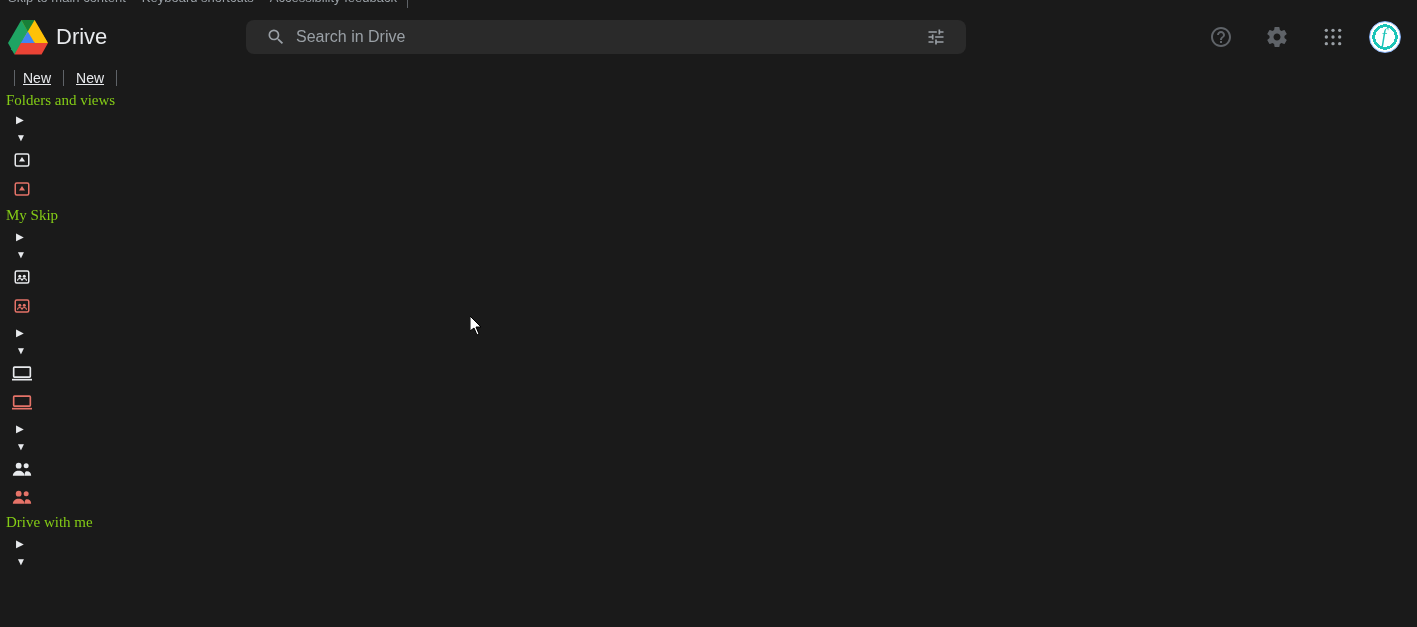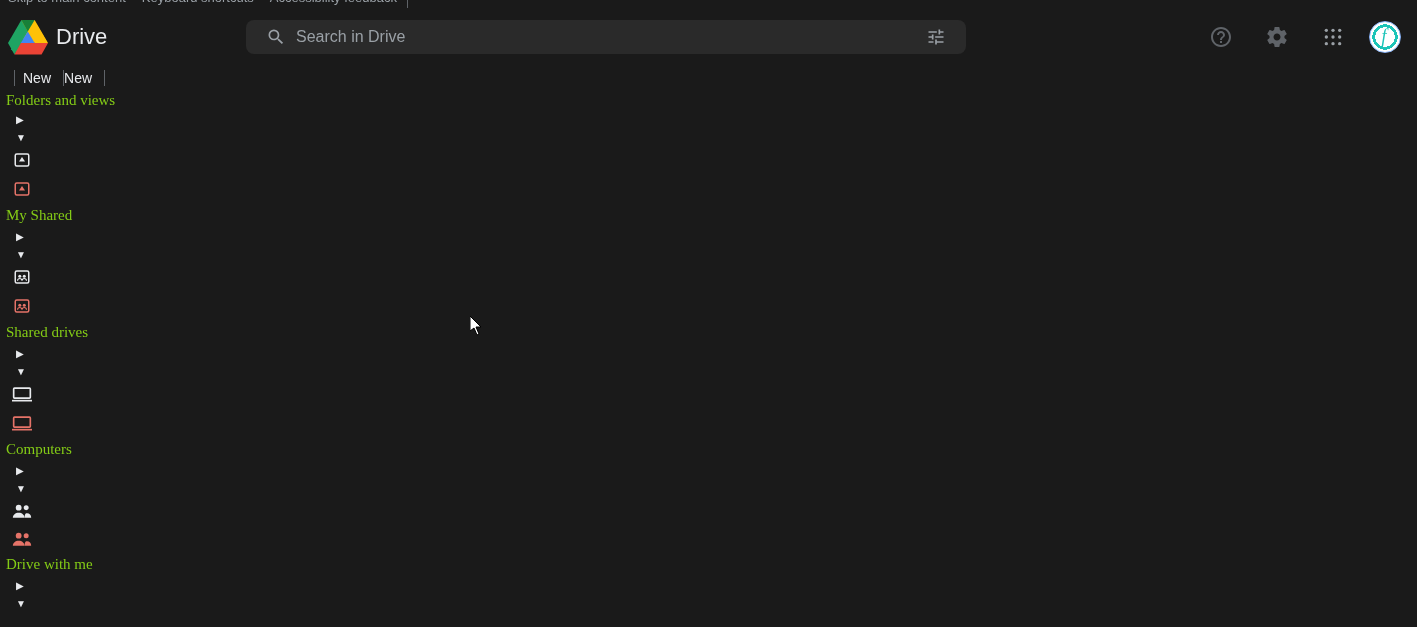--- a/index.html
+++ b/index.html
@@ -131,25 +131,26 @@
       width: 240px;
       padding: 6px 0 0 6px;
       color: #e8c9a0;
       font-family: Georgia, 'Times New Roman', serif;
       font-size: 15px;
       overflow: hidden;
     }
 
     .new-buttons {
       display: flex;
-      gap: 0;
+      gap: 12px;
       padding: 0 0 4px 8px;
       font-family: Arial, sans-serif;
       font-size: 14px;
       color: #e8eaed;
+      text-decoration: underline;
     }
     .new-buttons span {
       border-right: 1px solid #5f6368;
       padding-right: 12px;
     }
     .new-buttons span:first-child { border-left: 1px solid #5f6368; padding-left: 8px; }
 
     .nav-section {
       margin-bottom: 2px;
     }
@@ -294,21 +295,21 @@
         </span>
       </div>
       <div class="nav-icon-row">
         <span class="nav-icon red">
           <svg width="18" height="18" viewBox="0 0 24 24" fill="none" stroke="#e57368" stroke-width="2">
               <rect x="3" y="4" width="18" height="16" rx="2"></rect>
               <path d="M12 8 L8 14 L16 14 Z" fill="#e57368" stroke="none"></path>
             </svg>
         </span>
       </div>
-      <div class="nav-label">My Shared</div>
+      <div class="nav-label">My Skip</div>
     </div>
 
     <div class="nav-section">
       <div class="arrow-right">▶</div>
       <div class="arrow-down">▼</div>
       <div class="nav-icon-row">
         <span class="nav-icon white">
           <svg width="18" height="18" viewBox="0 0 24 24" fill="none" stroke="#e8eaed" stroke-width="2">
               <rect x="3" y="4" width="18" height="16" rx="2"></rect>
               <circle cx="9" cy="11" r="2" fill="#e8eaed" stroke="none"></circle>
@@ -320,21 +321,20 @@
       <div class="nav-icon-row">
         <span class="nav-icon red">
           <svg width="18" height="18" viewBox="0 0 24 24" fill="none" stroke="#e57368" stroke-width="2">
               <rect x="3" y="4" width="18" height="16" rx="2"></rect>
               <circle cx="9" cy="11" r="2" fill="#e57368" stroke="none"></circle>
               <circle cx="15" cy="11" r="2" fill="#e57368" stroke="none"></circle>
               <path d="M6 17c0-2 2-3 3-3s3 1 3 3M12 17c0-2 2-3 3-3s3 1 3 3" stroke="#e57368" stroke-width="1.5" fill="none"></path>
             </svg>
         </span>
       </div>
-      <div class="nav-label">Shared drives</div>
     </div>
 
     <div class="nav-section">
       <div class="arrow-right">▶</div>
       <div class="arrow-down">▼</div>
       <div class="nav-icon-row">
         <span class="nav-icon white">
           <svg width="20" height="18" viewBox="0 0 24 20" fill="none" stroke="#e8eaed" stroke-width="2">
               <rect x="2" y="3" width="20" height="12" rx="1"></rect>
               <line x1="0" y1="18" x2="24" y2="18"></line>
@@ -342,21 +342,20 @@
         </span>
       </div>
       <div class="nav-icon-row">
         <span class="nav-icon red">
           <svg width="20" height="18" viewBox="0 0 24 20" fill="none" stroke="#e57368" stroke-width="2">
               <rect x="2" y="3" width="20" height="12" rx="1"></rect>
               <line x1="0" y1="18" x2="24" y2="18"></line>
             </svg>
         </span>
       </div>
-      <div class="nav-label">Computers</div>
     </div>
 
     <div class="nav-section">
       <div class="arrow-right">▶</div>
       <div class="arrow-down">▼</div>
       <div class="nav-icon-row">
         <span class="nav-icon white">
           <svg width="20" height="16" viewBox="0 0 24 18" fill="#e8eaed">
               <circle cx="8" cy="5" r="3.5"></circle>
               <circle cx="17" cy="5" r="3"></circle>

